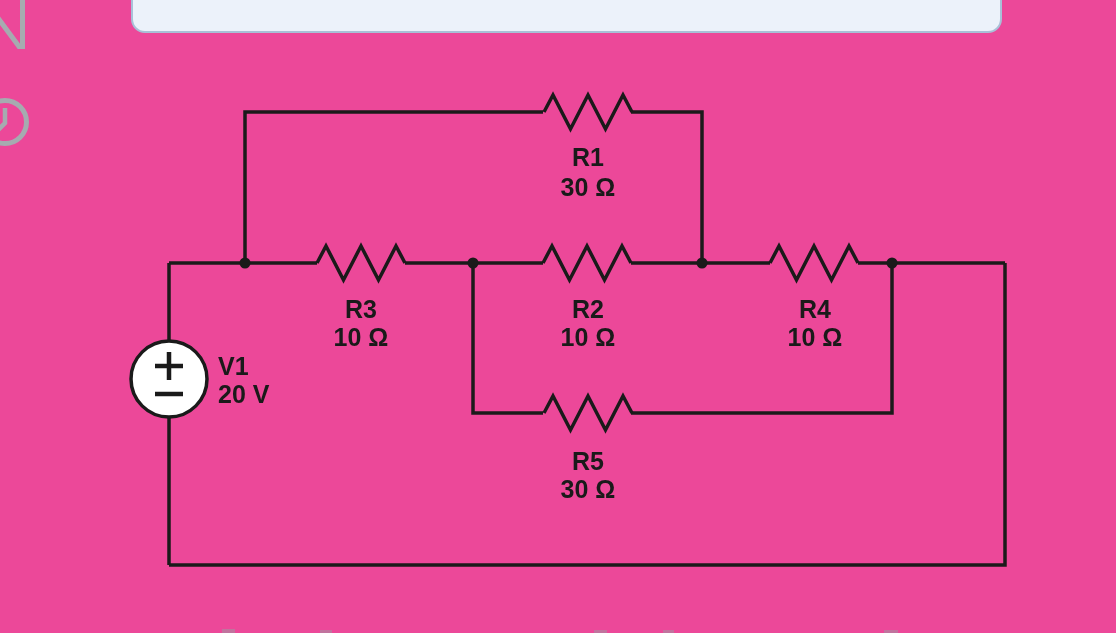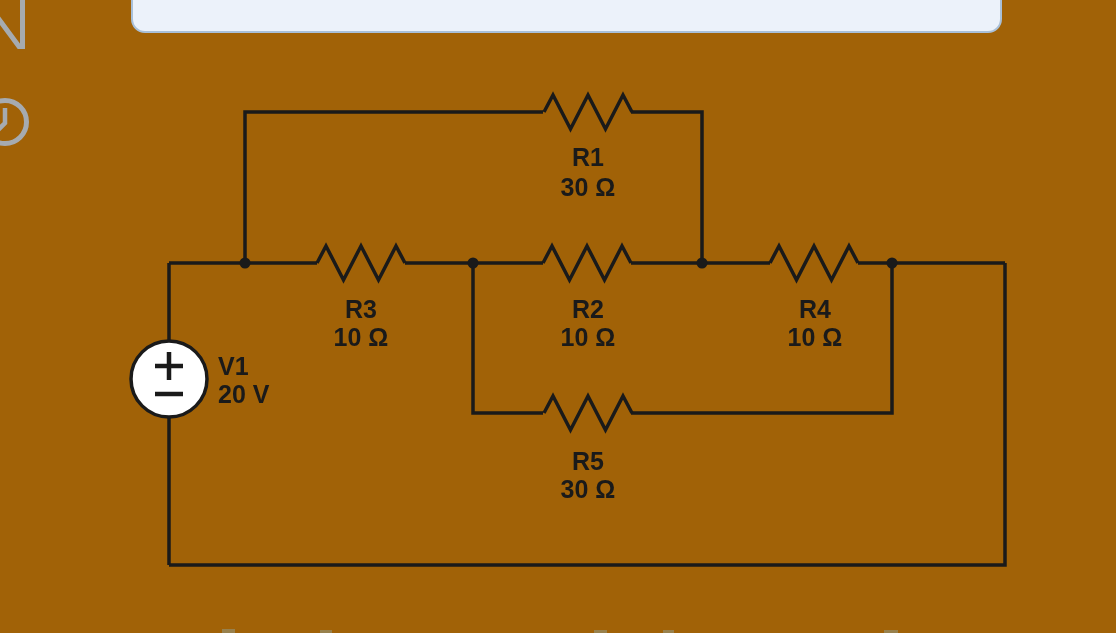--- a/index.html
+++ b/index.html
@@ -1,21 +1,21 @@
 <!DOCTYPE html>
 <html><head>
 <meta charset="utf-8">
 <style>
   html, body { margin: 0; padding: 0; background: #ffffff; }
   .screen {
     position: relative;
     width: 1116px;
     height: 633px;
     overflow: hidden;
-    background: #a16207;
+    background: #ec4899;
     font-family: "Liberation Sans", sans-serif;
   }
   .top-card {
     position: absolute;
     left: 131px;
     top: -30px;
     width: 871px;
     height: 63px;
     box-sizing: border-box;
     background: #ecf2fa;

